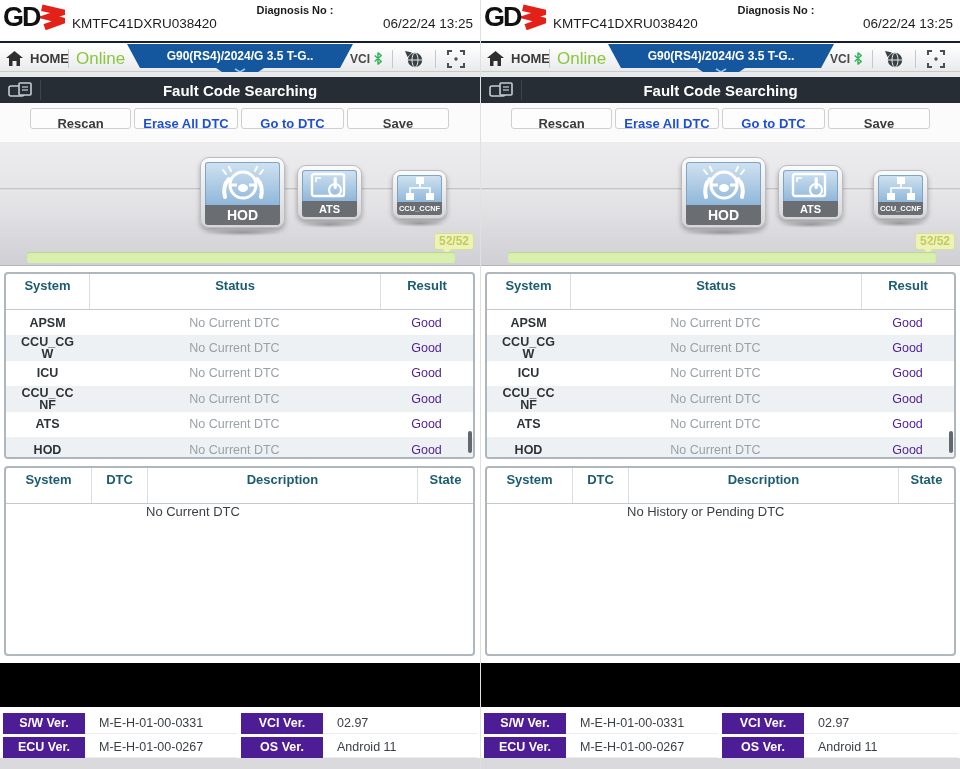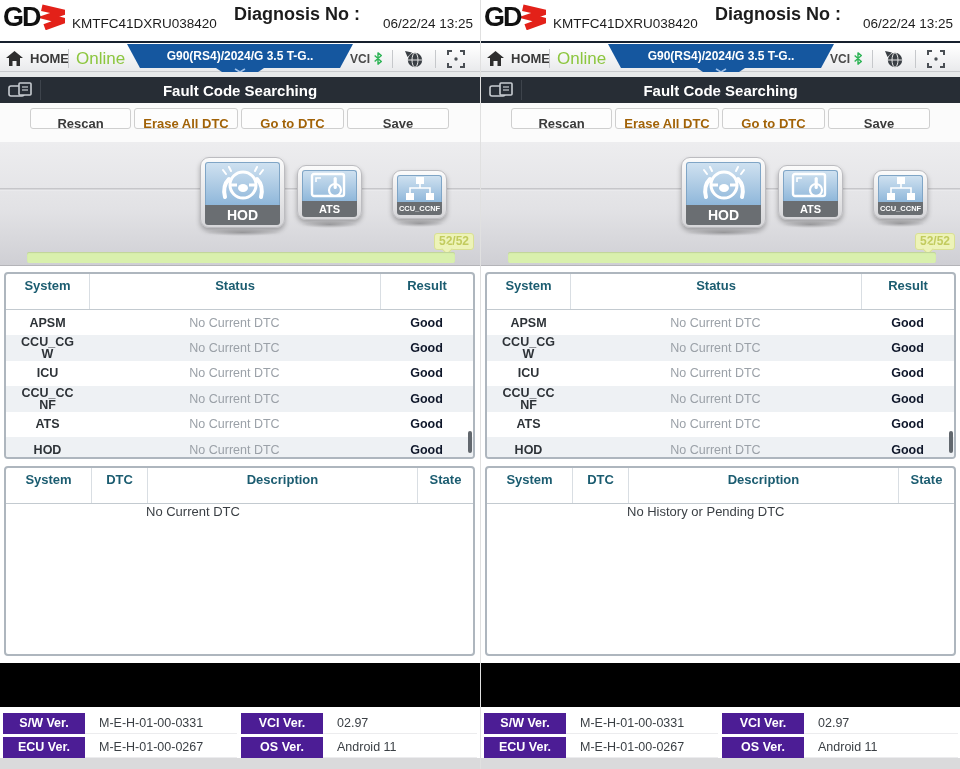--- a/index.html
+++ b/index.html
@@ -10,22 +10,22 @@
   .panel + .panel { border-left:1px solid rgba(0,0,0,.12); }
 
   
   .top-header { position:absolute; left:0; top:0; width:100%; height:43px; background:#fff;
                 border-bottom:2px solid #16202e; }
   .logo { position:absolute; left:3px; top:2px; width:60px; height:30px; display:flex; align-items:center; }
   .logo-gd { font-size:27px; font-weight:bold; letter-spacing:-2px; color:#111;
              font-family:"Liberation Sans", sans-serif; transform:scaleY(1.05); }
   .logo-s { margin-left:-1px; }
   .vin { position:absolute; left:72px; top:16px; font-size:13.5px; color:#1c1c1c; }
-  .diag-label { position:absolute; left:230px; top:4px; width:130px; text-align:right;
-                font-size:18px; font-weight:bold; color:#1c1c1c; }
+  .diag-label { position:absolute; left:230px; top:4px; width:130px; text-align:center;
+                font-size:11px; font-weight:bold; color:#1c1c1c; }
   .datetime { position:absolute; right:7px; top:16px; font-size:13.5px; color:#1c1c1c; }
 
   
   .nav-bar { position:absolute; left:0; top:45px; width:100%; height:27px;
              background:linear-gradient(#ffffff,#e9eaec); border-bottom:1px solid #c8cacd; }
   .nav-home { position:absolute; left:6px; top:0; height:27px; display:flex; align-items:center; gap:7px; }
   .nav-home-label { font-size:13px; font-weight:bold; color:#3a3a3a; }
   .nav-div { position:absolute; top:4px; width:1px; height:19px; background:#c6c8cb; }
   .nav-online { position:absolute; left:76px; top:0; height:27px; display:flex; align-items:center;
                 font-size:17px; font-weight:normal; color:#8cc63e; }
@@ -49,21 +49,21 @@
                display:flex; align-items:center; }
   .title-bar-icon { position:absolute; left:8px; top:4px; }
   .title-bar-div { position:absolute; left:40px; top:3px; width:1px; height:20px; background:#3e444c; }
   .title-text { width:100%; text-align:center; color:#fff; font-size:15px; font-weight:bold; }
 
   
   .btn-row { position:absolute; left:0; top:103px; width:100%; height:39px; background:#fbfbfb; }
   .btn { position:absolute; top:5px; height:21px; background:#fdfdfd; border:1px solid #cfcfcf;
          border-radius:3px; font-size:13px; font-weight:bold; color:#3a3a3a; text-align:center;
          line-height:29px; cursor:pointer; }
-  .btn.disabled { color:#a16207; }
+  .btn.disabled { color:#1d4ed8; }
   .btn-0 { left:30px;  width:101px; }
   .btn-1 { left:134px; width:104px; }
   .btn-2 { left:241px; width:103px; }
   .btn-3 { left:347px; width:102px; }
 
   
   .scan-strip { position:absolute; left:0; top:142px; width:100%; height:124px;
                 background:linear-gradient(#ededef 0%,#e2e2e5 55%,#cfcfd4 100%);
                 border-bottom:1px solid #b4b4b8; }
   .scan-strip::before { content:""; position:absolute; left:0; top:46px; width:100%; height:3px;
@@ -103,21 +103,21 @@
   .tbl1 .t-head { grid-template-columns:83px 1fr 93px; }
   .tbl2 .t-head { grid-template-columns:85px 56px 1fr 56px; }
   .t-h { text-align:center; font-size:13px; font-weight:bold; color:#1b5c70; position:relative; height:100%;
          line-height:24px; }
   .t-h + .t-h { border-left:1px solid #d9dee3; }
   .t1-row { display:grid; grid-template-columns:83px 1fr 93px; height:25.4px; align-items:center; }
   .t1-row.alt { background:#eef1f4; }
   .t1-cell { text-align:center; font-size:12.5px; }
   .t1-cell.system { font-weight:bold; color:#2e3338; white-space:pre-line; line-height:12px; }
   .t1-cell.status { color:#9ba1a8; }
-  .t1-cell.result { color:#0f172a; font-weight:bold; cursor:pointer; }
+  .t1-cell.result { color:#4c1d95; font-weight:normal; cursor:pointer; }
   .scroll-thumb { position:absolute; right:1px; bottom:4px; width:4px; height:22px;
                   background:#62686e; border-radius:2px; }
   .t2-msg { position:absolute; left:140px; top:36px; font-size:13px; color:#3a3f44; }
 
   
   .black-band { position:absolute; left:0; top:663px; width:100%; height:44px; background:#000; }
   .footer { position:absolute; left:0; top:707px; width:100%; height:62px; background:#fff; }
   .footer::after { content:""; position:absolute; left:0; bottom:0; width:100%; height:11px; background:#dadadc; }
   .v-row { position:absolute; left:0; width:100%; height:21px; }
   .v-row-0 { top:6px; } .v-row-1 { top:30px; }

